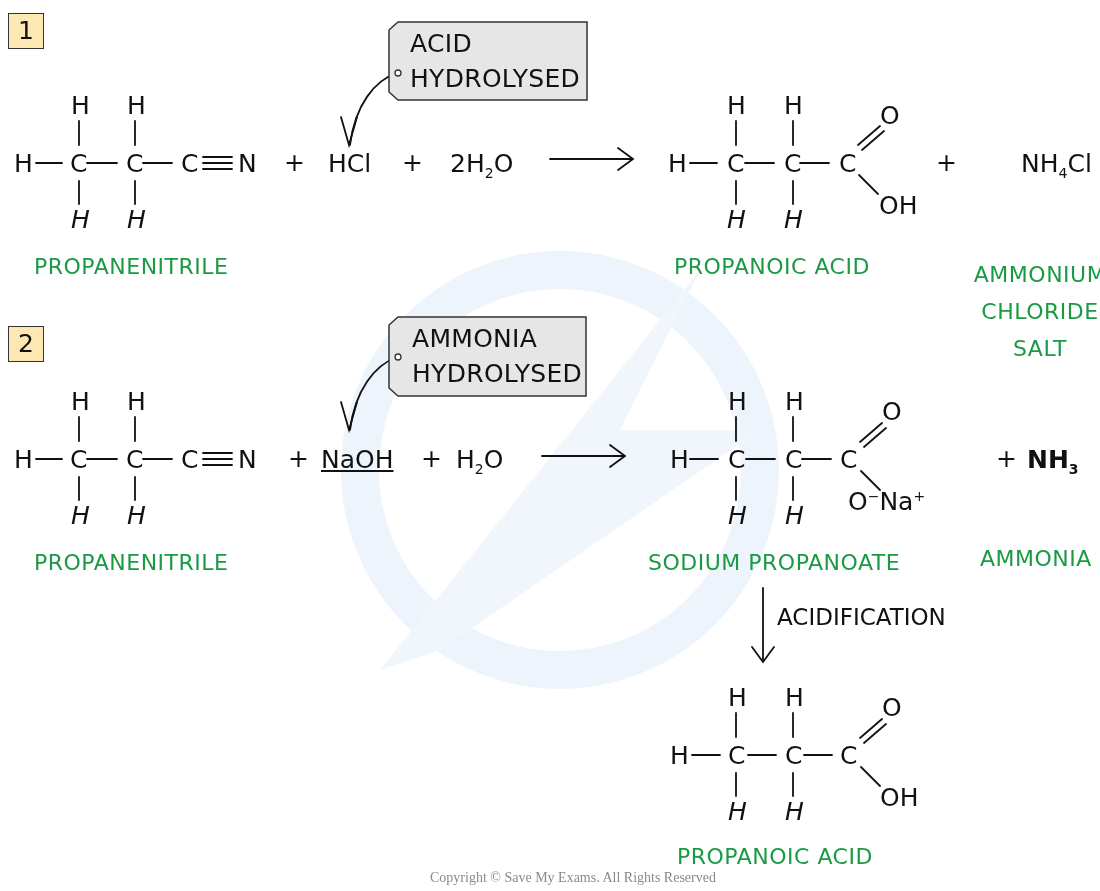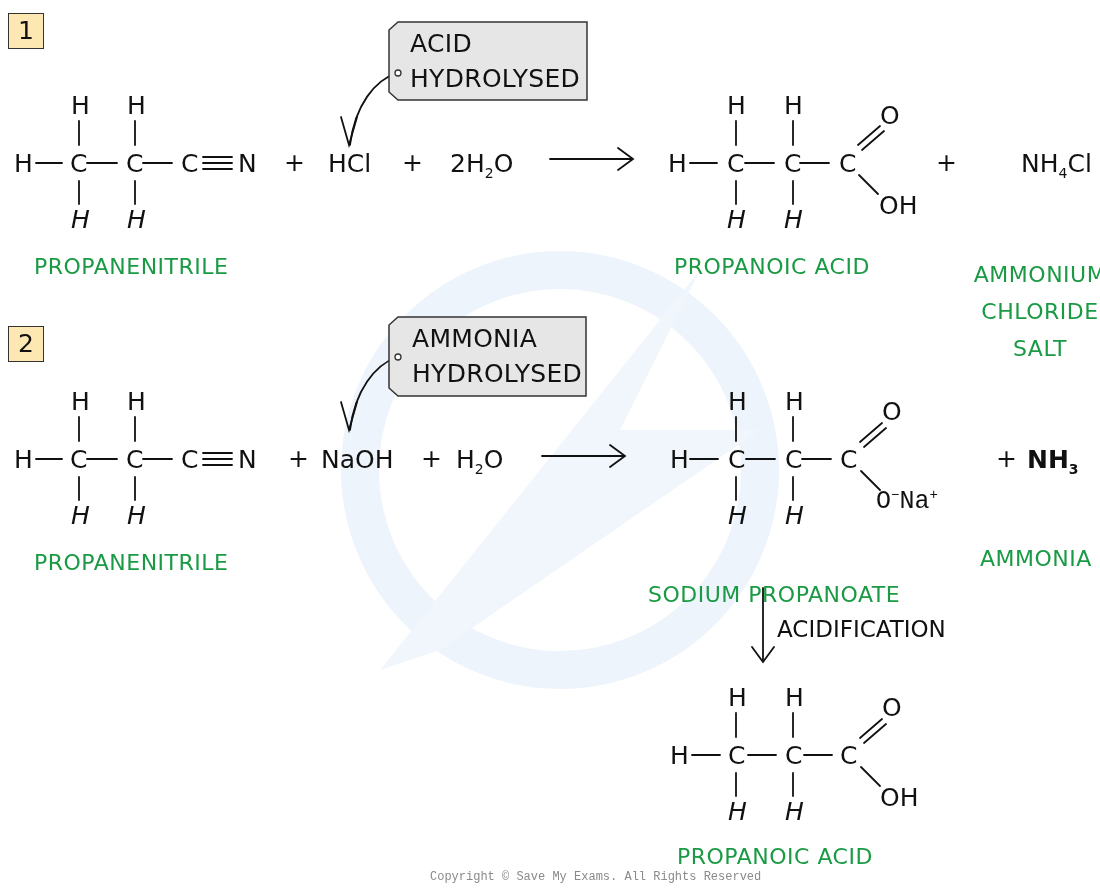--- a/index.html
+++ b/index.html
@@ -8,21 +8,21 @@
   .abs { position:absolute; white-space:nowrap; }
   .t { font-size:25px; line-height:1; }
   .green { color:#1a9a44; font-size:22px; line-height:1; letter-spacing:0.5px; }
   .center { text-align:center;margin-left:36px; }
   .numbox { position:absolute; width:36px; height:36px; background:#fde8b4;
             border:1.5px solid #333; box-sizing:border-box; font-size:25px;
             text-align:center; line-height:34px; }
   .tag-text { font-size:25px; line-height:34px; letter-spacing:0.3px; }
   sub, sup { font-size:14px; line-height:0; }
   svg.lines { position:absolute; left:0; top:0; }
-  .copyright { font-size:12px; color:#8a8a8a; font-family:Liberation Mono, monospace; }
+  .copyright { font-size:14px; color:#8a8a8a; font-family:Liberation Serif, serif; }
   .watermark { position:absolute; left:0; top:0; }
 </style>
 </head>
 <body>
 
 <svg class="watermark" width="1100" height="891">
   <circle cx="560" cy="470" r="200" fill="none" stroke="#eef4fb" stroke-width="38"></circle>
   <polygon points="380,670 700,270 620,430 760,430 440,650" fill="#f1f6fc"></polygon>
 </svg>
 
@@ -161,43 +161,43 @@
   <span class="abs t" style="left:181px;top:447px;">C</span>
   <span class="abs t" style="left:238px;top:447px;">N</span>
   <span class="abs t" style="left:71px;top:389px;">H</span>
   <span class="abs t" style="left:127px;top:389px;">H</span>
   <span class="abs t" style="left:71px;top:503px;font-style:italic;">H</span>
   <span class="abs t" style="left:127px;top:503px;font-style:italic;">H</span>
 </div>
 <div class="abs green" style="left:34px;top:552px;">PROPANENITRILE</div>
 
 <span class="abs t" style="left:288px;top:446px;">+</span>
-<span class="abs t" style="left:321px;top:447px;">NaOH</span>
+<span class="abs t" style="left:321px;top:447px;text-decoration:underline;">NaOH</span>
 <span class="abs t" style="left:421px;top:446px;">+</span>
 <span class="abs t" style="left:456px;top:447px;"><span>H</span><sub>2</sub><span>O</span></span>
 
 <div>
   <span class="abs t" style="left:670px;top:447px;">H</span>
   <span class="abs t" style="left:728px;top:447px;">C</span>
   <span class="abs t" style="left:785px;top:447px;">C</span>
   <span class="abs t" style="left:840px;top:447px;">C</span>
   <span class="abs t" style="left:728px;top:389px;">H</span>
   <span class="abs t" style="left:785px;top:389px;">H</span>
   <span class="abs t" style="left:728px;top:503px;font-style:italic;">H</span>
   <span class="abs t" style="left:785px;top:503px;font-style:italic;">H</span>
   <span class="abs t" style="left:882px;top:399px;">O</span>
-  <span class="abs t" style="left:876px;top:489px;font-family:Liberation Mono, monospace;"><span>O</span><sup>−</sup><span>Na</span><sup>+</sup></span>
-</div>
-<div class="abs green" style="left:648px;top:552px;margin-top:32px;">SODIUM  PROPANOATE</div>
+  <span class="abs t" style="left:848px;top:489px;"><span>O</span><sup>−</sup><span>Na</span><sup>+</sup></span>
+</div>
+<div class="abs green" style="left:648px;top:552px;">SODIUM  PROPANOATE</div>
 
 <span class="abs t" style="left:996px;top:446px;">+</span>
 <span class="abs t" style="left:1027px;top:447px;font-weight:bold;"><span>NH</span><sub>3</sub></span>
 <div class="abs green" style="left:980px;top:548px;">AMMONIA</div>
 
-<div class="abs t" style="left:777px;top:606px;font-size:23px;margin-top:12px;">ACIDIFICATION</div>
+<div class="abs t" style="left:777px;top:606px;font-size:23px;">ACIDIFICATION</div>
 
 <div>
   <span class="abs t" style="left:670px;top:743px;">H</span>
   <span class="abs t" style="left:728px;top:743px;">C</span>
   <span class="abs t" style="left:785px;top:743px;">C</span>
   <span class="abs t" style="left:840px;top:743px;">C</span>
   <span class="abs t" style="left:728px;top:685px;">H</span>
   <span class="abs t" style="left:785px;top:685px;">H</span>
   <span class="abs t" style="left:728px;top:799px;font-style:italic;">H</span>
   <span class="abs t" style="left:785px;top:799px;font-style:italic;">H</span>

